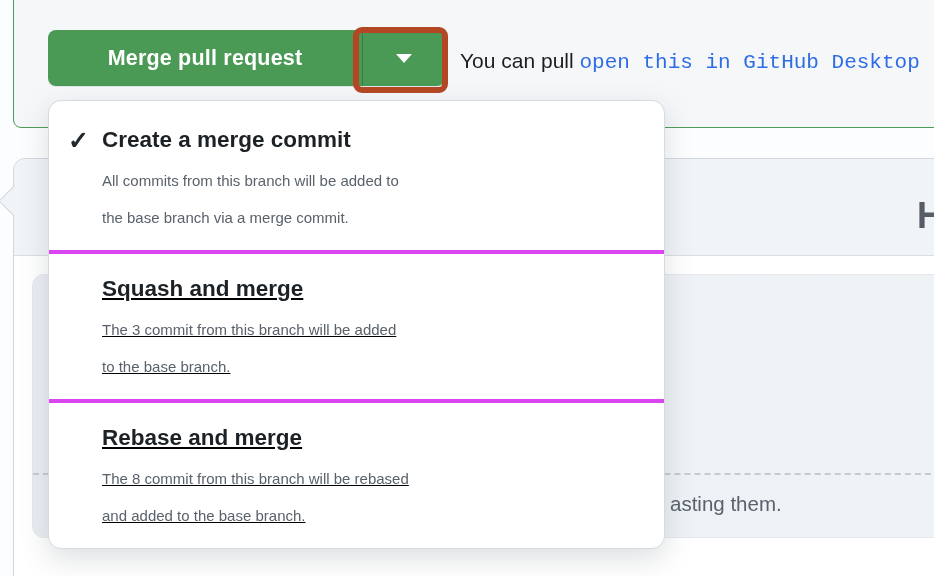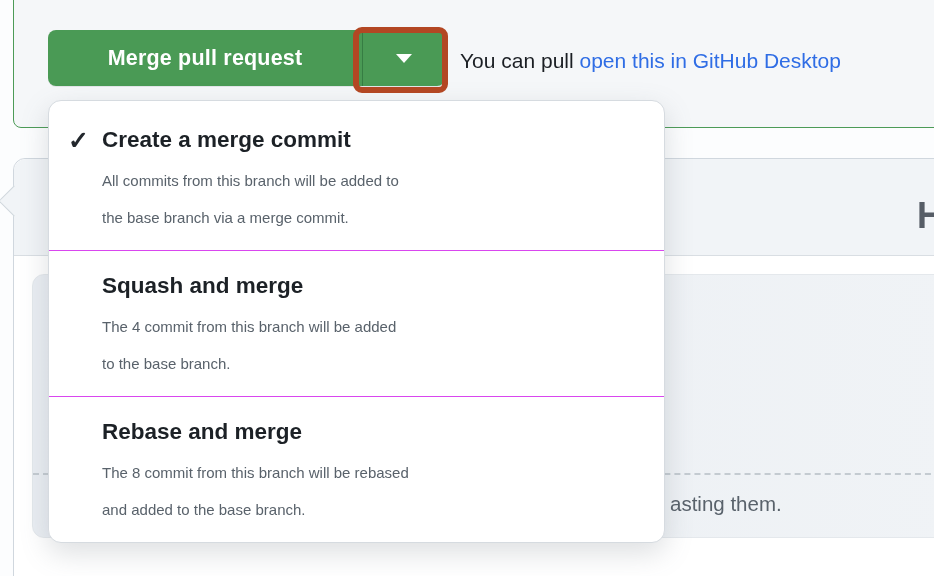--- a/index.html
+++ b/index.html
@@ -28,21 +28,21 @@
   }
   .caret-down{
     width:0;height:0;border-left:8px solid transparent;border-right:8px solid transparent;
     border-top:9px solid #fff;
   }
   .annotation{
     position:absolute;left:353px;top:27px;width:95px;height:66px;box-sizing:border-box;
     border:6px solid #b34723;border-radius:9px;z-index:6;pointer-events:none;
   }
   .aside-row{position:absolute;left:460px;top:49px;font-size:21px;color:#1b1f24;z-index:2;white-space:nowrap;}
-  .aside-link{color:#2f6de5;cursor:pointer;}
+  .aside-link{color:#2f6de5;cursor:pointer;font-family:Liberation Mono, monospace;}
   
   .comment-box{
     position:absolute;left:13px;top:158px;width:960px;height:460px;
     background:#ffffff;border:1px solid #d0d7de;border-radius:12px;z-index:1;
   }
   .comment-header{
     position:absolute;left:0;top:0;right:0;height:96px;background:#f1f4f7;
     border-bottom:1px solid #d9dee3;border-radius:12px 12px 0 0;
   }
   .h-icon{
@@ -60,21 +60,21 @@
   .dashed-divider{position:absolute;left:0;right:0;top:198px;border-top:2px dashed #c4cbd1;}
   .attach-hint{position:absolute;left:637px;top:217px;font-size:20.5px;color:#59626b;white-space:nowrap;}
   
   .dropdown-panel{
     position:absolute;left:48px;top:100px;width:617px;box-sizing:border-box;
     background:#fff;border:1px solid #d6dbe0;border-radius:13px;z-index:5;
     box-shadow:0 10px 28px rgba(100,110,120,.22);overflow:hidden;
   }
   .menu-item{position:relative;padding:20px 24px 14px 53px;cursor:pointer;}
   .menu-item:first-child{padding-top:24px;}
-  .menu-item + .menu-item{border-top:1px solid #d946ef;}
+  .menu-item + .menu-item{border-top:4px solid #d946ef;text-decoration:underline;}
   .menu-check{position:absolute;left:19px;top:21px;font-size:25px;font-weight:600;color:#22272c;}
   .menu-item:first-child .menu-check{top:25px;}
   .menu-title{font-size:22.5px;font-weight:700;color:#1c2126;line-height:30px;margin-bottom:7px;}
   .menu-desc{font-size:15px;color:#59626b;line-height:37px;white-space:pre-line;max-width:540px;}
 </style>
 </head>
 <body>
 
 <div class="screen">
 
@@ -110,21 +110,21 @@
     <div class="menu-item">
       <span class="menu-check">✓</span>
       <div class="menu-title">Create a merge commit</div>
       <div class="menu-desc">All commits from this branch will be added to
 the base branch via a merge commit.</div>
     </div>
 
     <div class="menu-item">
       <span class="menu-check"></span>
       <div class="menu-title">Squash and merge</div>
-      <div class="menu-desc">The 4 commit from this branch will be added
+      <div class="menu-desc">The 3 commit from this branch will be added
 to the base branch.</div>
     </div>
 
     <div class="menu-item">
       <span class="menu-check"></span>
       <div class="menu-title">Rebase and merge</div>
       <div class="menu-desc">The 8 commit from this branch will be rebased
 and added to the base branch.</div>
     </div>
 

